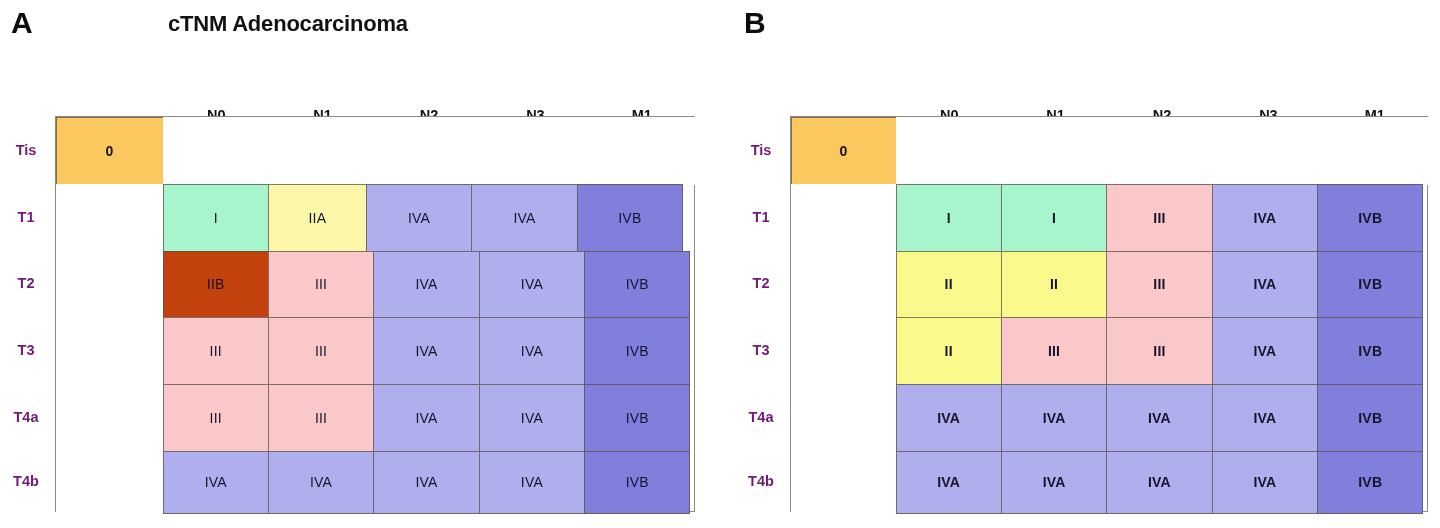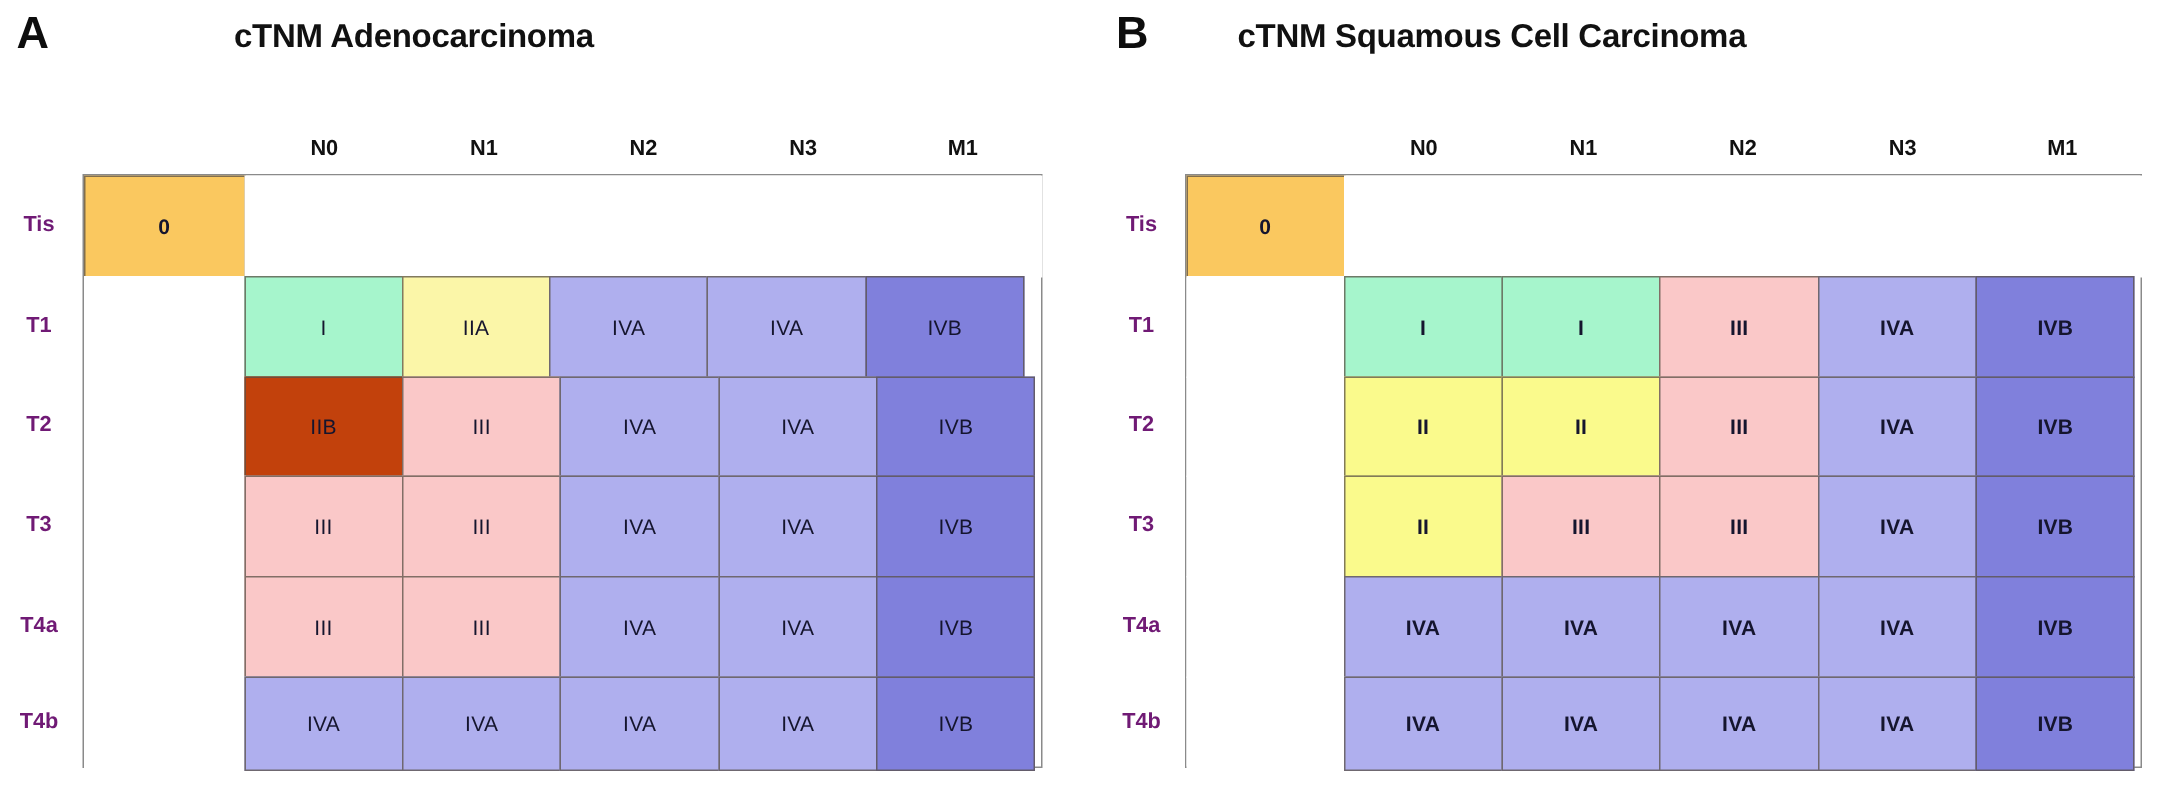--- a/index.html
+++ b/index.html
@@ -40,29 +40,29 @@
   .panel-title {
     position: absolute;
     top: 12px;
     font-size: 22px;
     font-weight: bold;
     color: #111111;
     white-space: nowrap;
     line-height: 1.1;
     letter-spacing: -0.2px;
   }
-  #panel-a .panel-title { left: 156px; }
+  #panel-a .panel-title { left: 168px; }
   #panel-b .panel-title { left: 105px; }
 
   
   .col-headers {
     position: absolute;
     display: flex;
     height: 22px;
-    top: 88px;
+    top: 104px;
   }
   .col-header {
     flex: 1 1 0;
     text-align: center;
     font-size: 14.5px;
     font-weight: bold;
     color: #111111;
     line-height: 22px;
     letter-spacing: 0px;
   }
@@ -183,21 +183,20 @@
         <div class="cell" style="width: 106.4px; background: rgb(175, 175, 238);">IVA</div>
         <div class="cell" style="width: 106.4px; background: rgb(175, 175, 238);">IVA</div>
         <div class="cell" style="width: 106.4px; background: rgb(175, 175, 238);">IVA</div>
         <div class="cell" style="width: 106.4px; background: rgb(128, 128, 220);">IVB</div>
       </div>
     </div>
 </div>
 
 <div class="panel" id="panel-b">
   <div class="panel-letter">B</div>
-  <div class="panel-title">cTNM Squamous Cell Carcinoma</div>
   <div class="col-headers" style="left: 176px; width: 532px;">
       <div class="col-header">N0</div>
       <div class="col-header">N1</div>
       <div class="col-header">N2</div>
       <div class="col-header">N3</div>
       <div class="col-header">M1</div>
     </div>
   <div class="row-labels" style="left: 15px; width: 52px;">
       <div class="row-label" style="height: 67px;">Tis</div>
       <div class="row-label" style="height: 67px;">T1</div>

